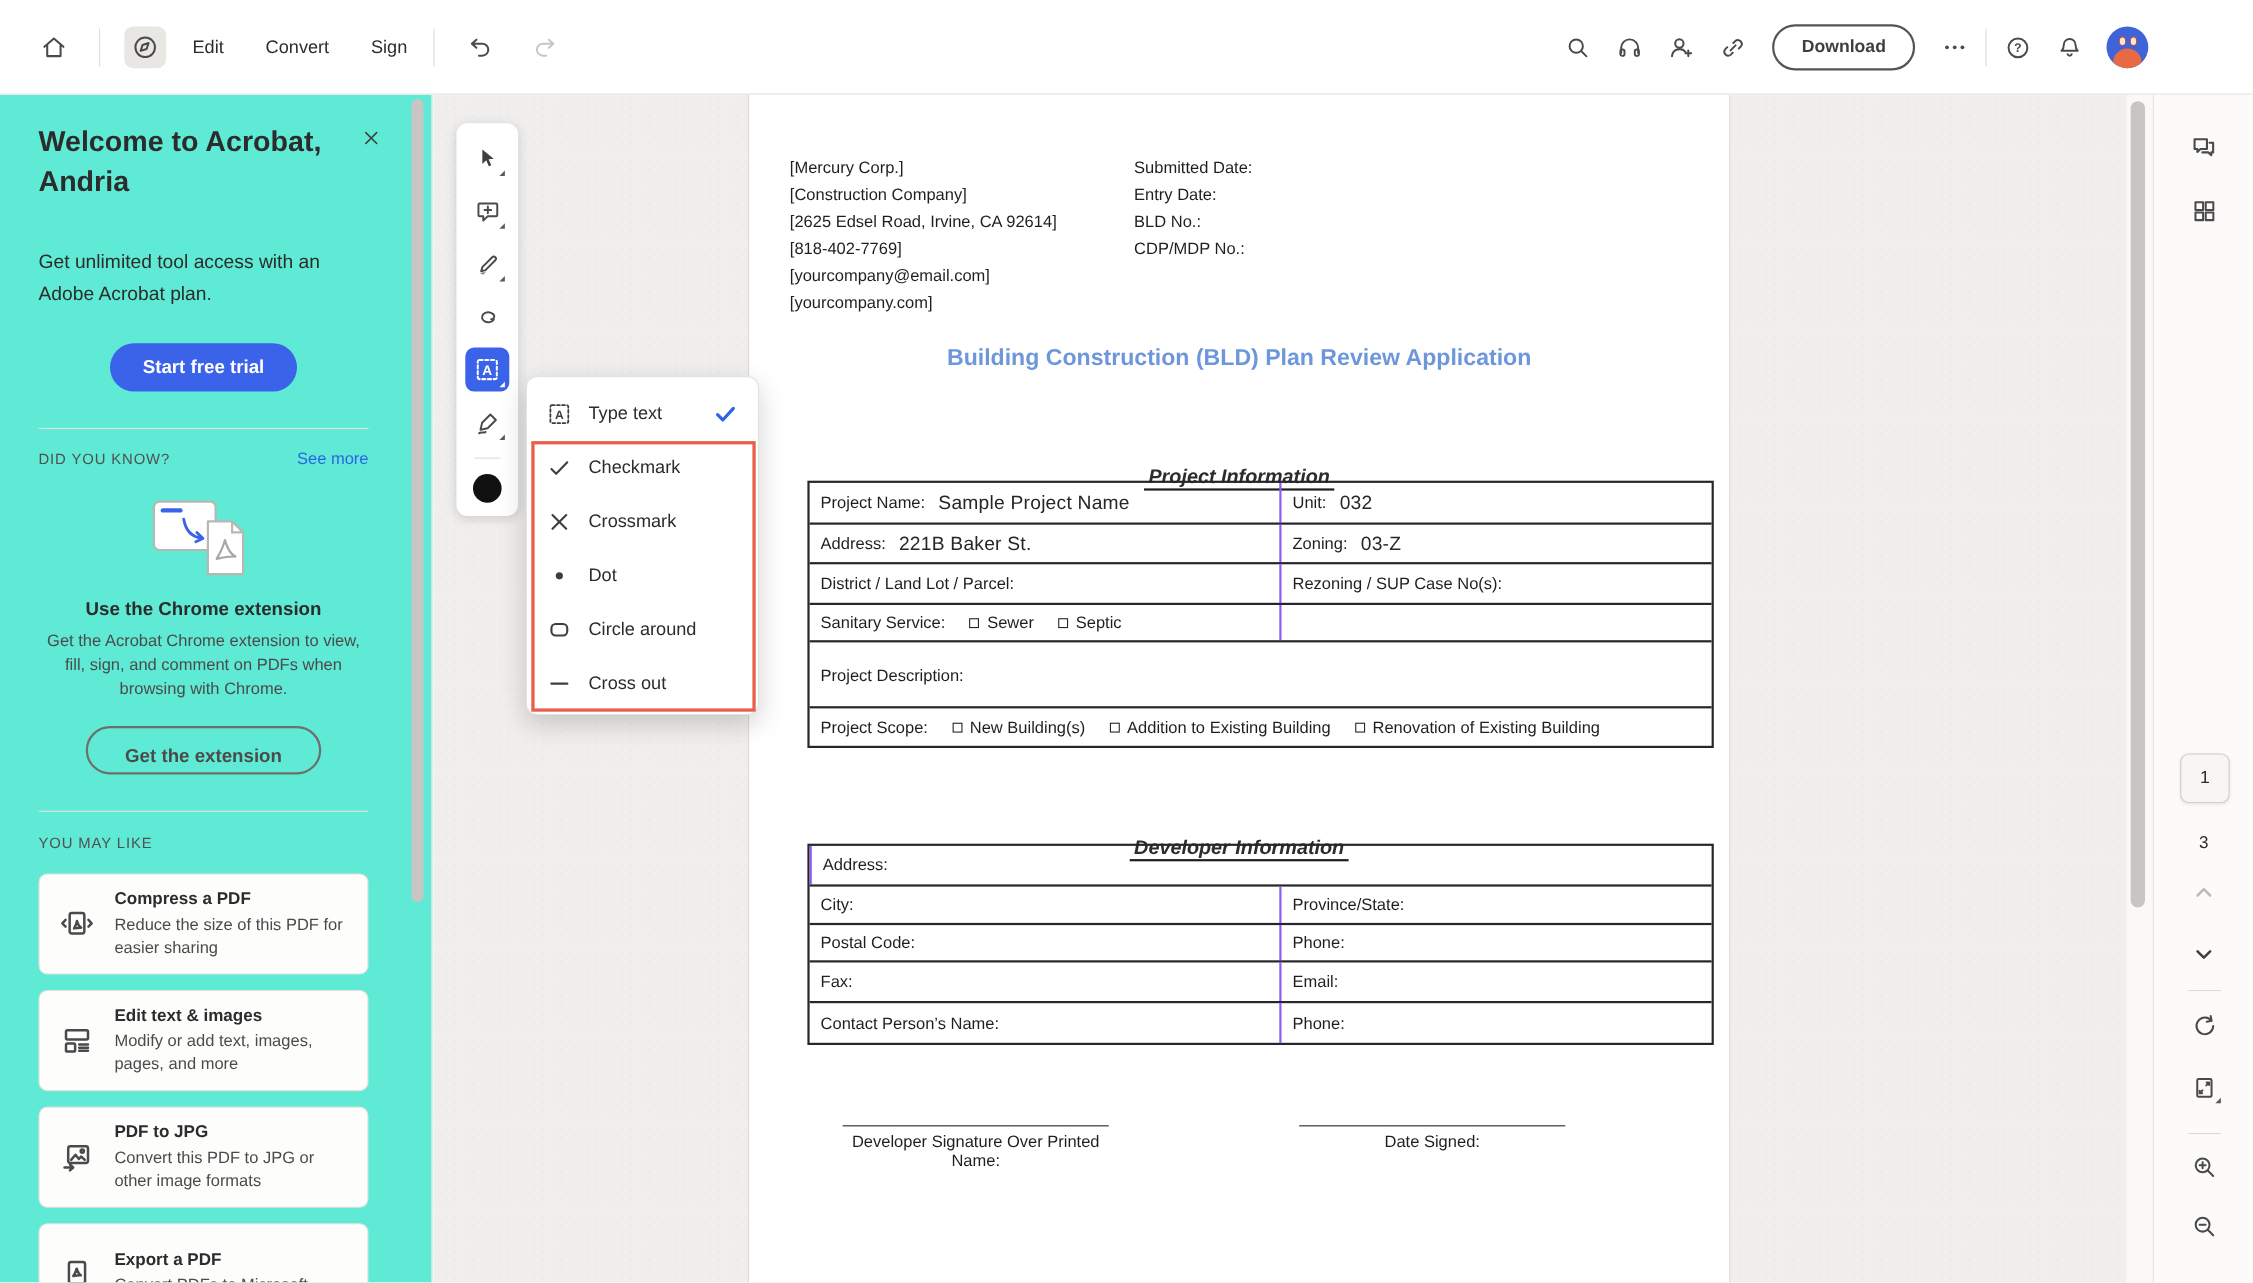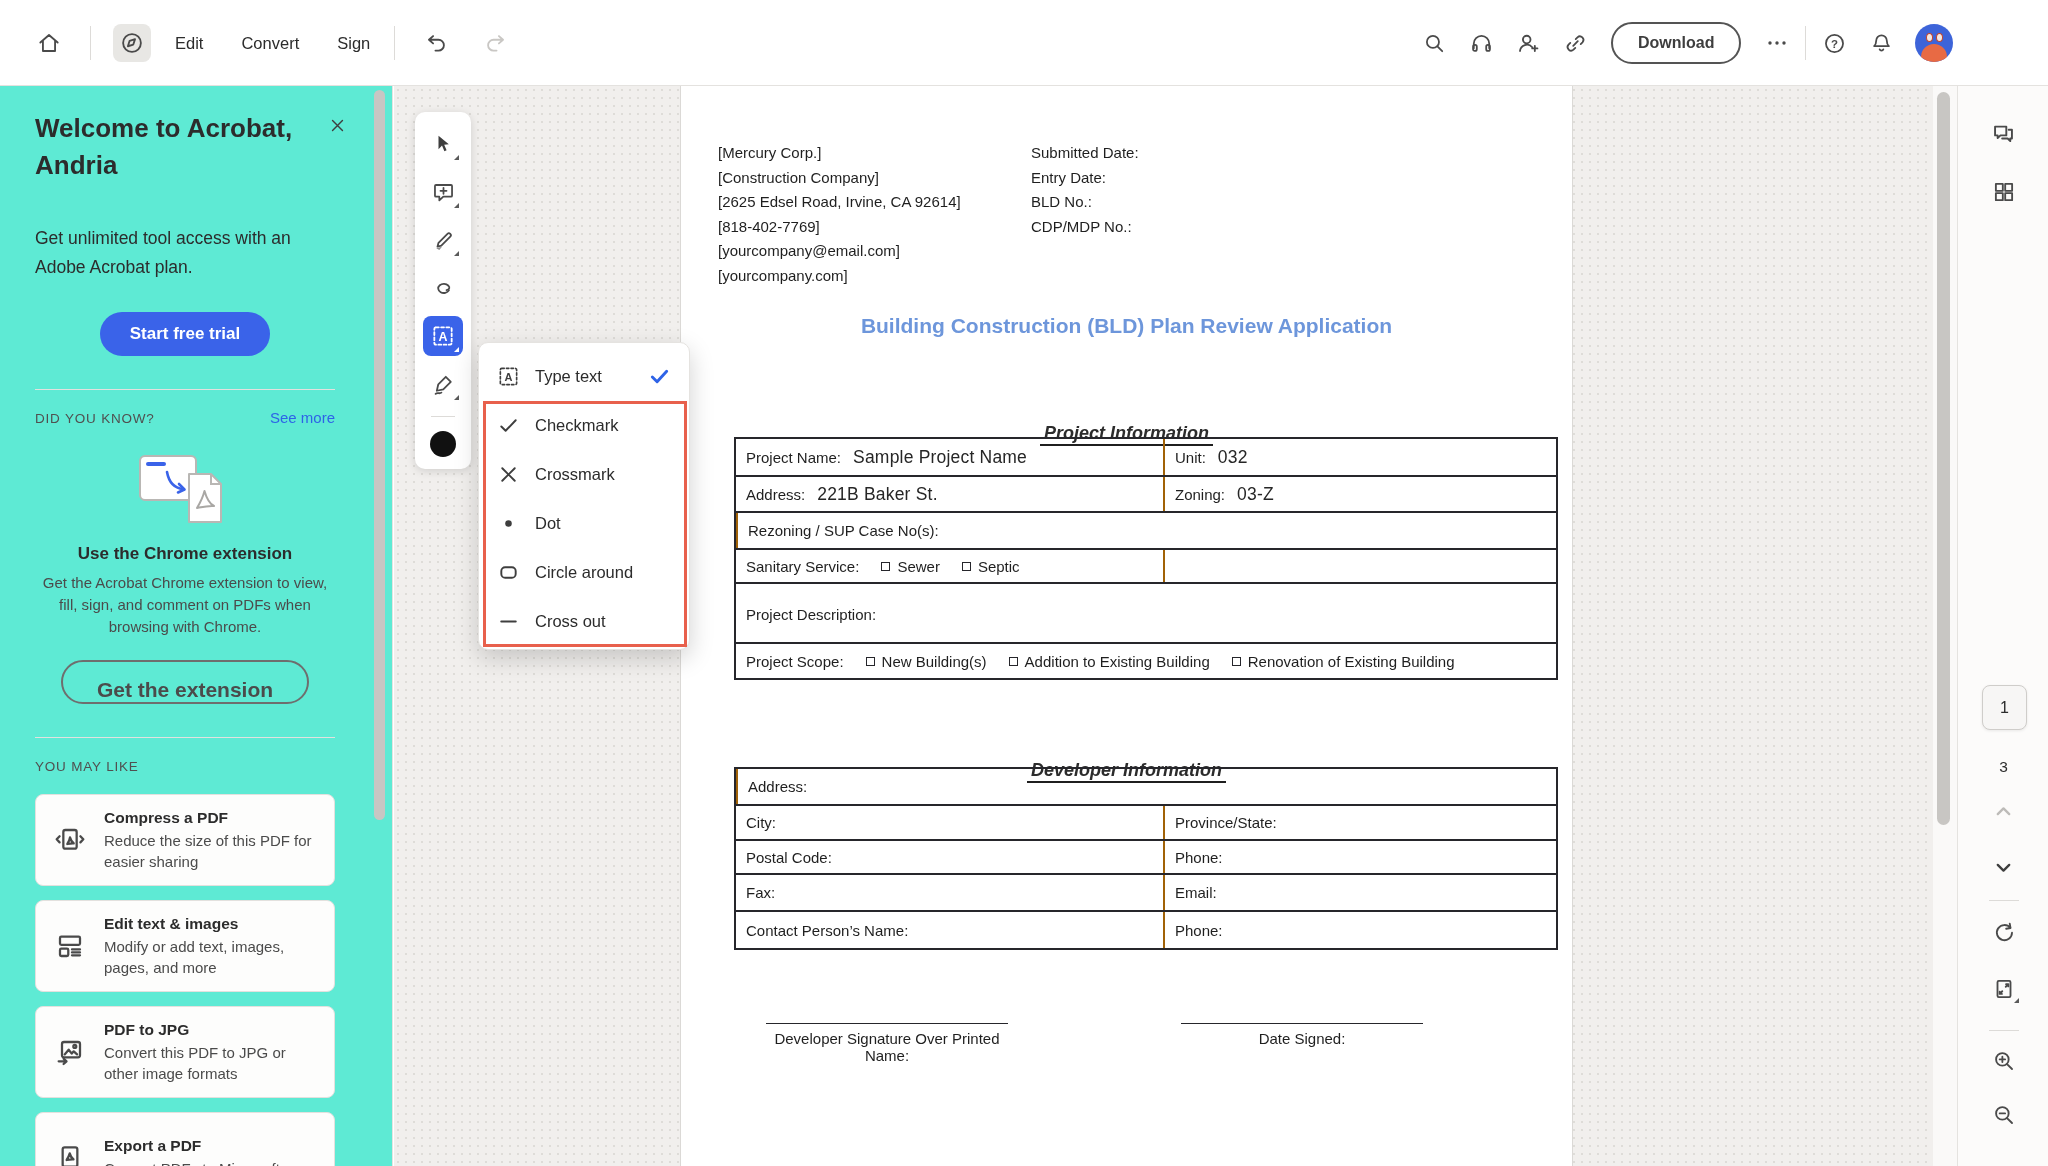--- a/index.html
+++ b/index.html
@@ -34,21 +34,21 @@
   .lp-close { position:absolute; left:322px; top:24px; width:30px; height:30px; display:flex; align-items:center; justify-content:center; cursor:pointer; }
   .lp-sub { font-size:17.5px; line-height:29px; margin-top:40px; color:#2c2c2c; }
   .lp-cta { display:block; margin:30px auto 0; height:44px; padding:0 30px; background:#3a63e9; color:#fff; border:none; border-radius:22px; font-family:inherit; font-size:17px; font-weight:bold; cursor:pointer; }
   .lp-divider { height:1px; background:#e3e1de; margin-top:33px; }
   .lp-rowhead { display:flex; justify-content:space-between; align-items:baseline; margin-top:19px; }
   .eyebrow { font-size:13.5px; letter-spacing:.8px; color:#505050; }
   .see-more { font-size:15px; color:#2e63e7; cursor:pointer; }
   .chrome-illu { margin:22px auto 0; width:96px; }
   .ext-title { font-size:17px; font-weight:bold; text-align:center; margin-top:18px; }
   .ext-body { font-size:15px; line-height:22px; color:#4b4b4b; text-align:center; margin-top:8px; }
-  .ext-btn { display:block; margin:22px auto 0; height:44px; padding:16px 34px; background:transparent; border:2px solid #6e6e6e; border-radius:22px; font-family:inherit; font-size:21px; font-weight:bold; color:#4b4b4b; cursor:pointer; }
+  .ext-btn { display:block; margin:22px auto 0; height:44px; padding:16px 34px; background:transparent; border:2px solid #6e6e6e; border-radius:22px; font-family:inherit; font-size:17px; font-weight:bold; color:#4b4b4b; cursor:pointer; }
   .cards { margin-top:20px; display:flex; flex-direction:column; gap:14px; }
   .card { border:1px solid #e3e1de; border-radius:8px; background:#fdfdfc; min-height:92px; display:flex; align-items:center; padding:12px 14px 12px 18px; gap:18px; cursor:pointer; }
   .card-icon { flex:0 0 30px; color:#4a4a4a; }
   .card-title { font-size:15.5px; font-weight:bold; }
   .card-desc { font-size:15px; color:#4b4b4b; line-height:21px; margin-top:3px; }
   .lp-scroll { position:absolute; left:374px; top:4px; width:11px; height:730px; background:#c8c6c3; border-radius:6px; }
 
   
   .viewer { position:absolute; left:394px; top:86px; width:1563px; height:1080px; background:#f1efed;
             background-image:radial-gradient(circle,#dedcd8 .8px,transparent .9px); background-size:8px 8px; }
@@ -78,21 +78,21 @@
   .co-block { left:37px; top:55px; font-size:15px; line-height:24.5px; color:#1f1f1f; }
   .meta-block { left:350px; top:55px; font-size:15px; line-height:24.5px; color:#1f1f1f; }
   .pdf-title { left:0; top:228px; width:100%; text-align:center; font-size:21px; font-weight:bold; color:#6d96db; }
   .section-head { left:0; width:100%; text-align:center; font-size:18px; font-weight:bold; font-style:italic;margin-top:43px; }
   .section-head span { border-bottom:2px solid #1f1f1f; padding:0 4px 1px; }
   .ftable { position:absolute; left:53px; width:824px; border:2px solid #26262b; display:flex; flex-direction:column; }
   .frow { display:flex; border-top:2px solid #26262b; }
   .frow:first-child { border-top:none; }
   .fcell { display:flex; align-items:center; padding:0 10px; font-size:15px; color:#1f1f1f; }
   .fcell.L { width:427px; }
-  .fcell.R { flex:1; border-left:2px solid #a16207;text-align:center; }
+  .fcell.R { flex:1; border-left:2px solid #8b5cf6;text-align:center; }
   .fill { font-size:17.5px; color:#262626; margin-left:12px; letter-spacing:.2px; }
   .cbx { display:inline-block; width:9px; height:9px; border:1.5px solid #26262b; margin-right:7px; }
   .opt { display:inline-flex; align-items:center; margin-left:22px; font-size:15px; }
   .desc-cell { align-items:flex-start; padding-top:22px; }
   .sig { position:absolute; top:937px; width:242px; border-top:1.5px solid #26262b; text-align:center; font-size:15px; padding-top:6px; color:#1f1f1f; }
 
   
   .right-rail { position:absolute; left:1957px; top:86px; width:91px; height:1080px; background:#fcfbfa; border-left:1px solid #e5e3e0; }
   .rr-item { position:absolute; left:0; width:91px; display:flex; justify-content:center; cursor:pointer; }
   .page-box { position:absolute; left:24px; top:599px; width:45px; height:45px; background:#f7f6f5; border:1px solid #cfcdca; border-radius:8px; box-shadow:0 1px 3px rgba(0,0,0,.08); display:flex; align-items:center; justify-content:center; font-size:16px; color:#2c2c2c; cursor:text; }
@@ -345,20 +345,23 @@
         <div class="fcell L">
             <span>Address:</span>
             <span class="fill">221B Baker St.</span>
           </div>
         <div class="fcell R">
             <span>Zoning:</span>
             <span class="fill">03-Z</span>
           </div>
       </div>
       <div class="frow" style="height:37px">
+        <div class="fcell L">
+            <span>District / Land Lot / Parcel:</span>
+          </div>
         <div class="fcell R">
             <span>Rezoning / SUP Case No(s):</span>
           </div>
       </div>
       <div class="frow" style="height:34px">
         <div class="fcell L">
             <span>Sanitary Service:</span>
           <span class="opt">
               <span class="cbx"></span>
               <span>Sewer</span>

